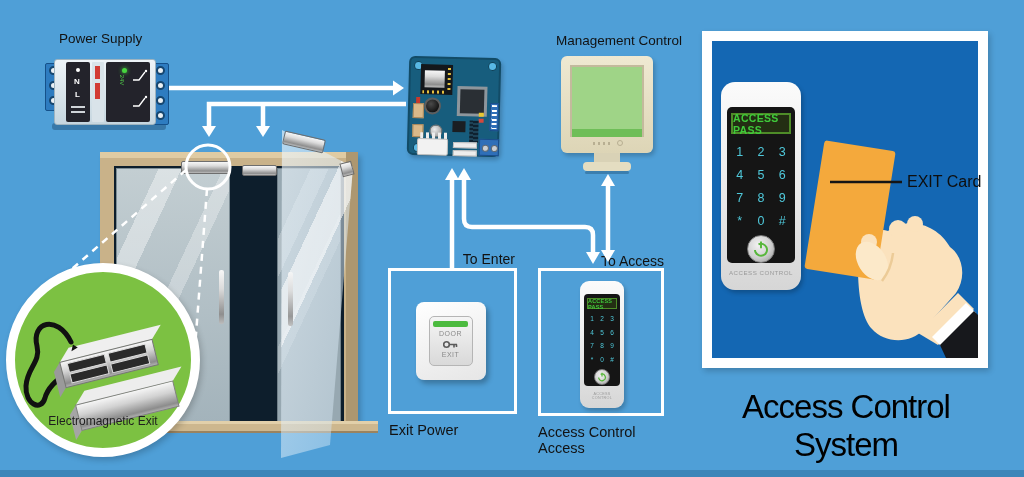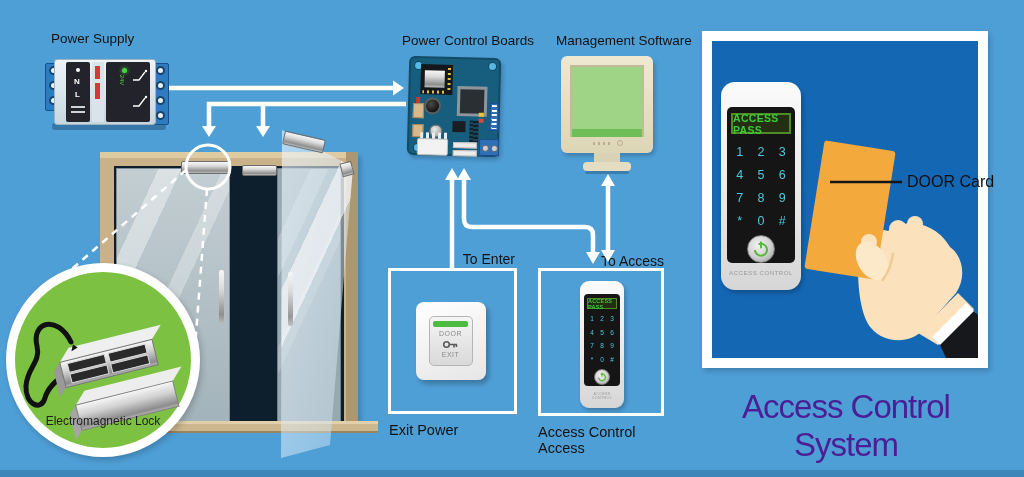--- a/index.html
+++ b/index.html
@@ -21,21 +21,21 @@
   .hole{position:absolute;width:9px;height:9px;border-radius:50%;background:#58B8E4;border:1px solid #0F4158}
   .screw{position:absolute;width:9px;height:9px;border-radius:50%;background:#EAF0F4;border:2px solid #16466F}
 </style>
 </head>
 <body>
 
 <div class="stage">
 
   <div class="abs" style="left:0;top:470px;width:1024px;height:7px;background:#3D86B9"></div>
 
-  <div class="lbl" style="left:51px;top:31px">Power Supply</div>
+  <div class="lbl" style="left:59px;top:31px">Power Supply</div>
   <div class="abs" style="left:40px;top:55px;width:135px;height:78px">
     <div class="abs" style="left:12px;top:68px;width:114px;height:7px;background:rgba(13,49,79,.35);border-radius:3px"></div>
     <div class="abs" style="left:5px;top:8px;width:17px;height:48px;background:#2E7CC0;border:1px solid #15518A;border-radius:2px"></div>
     <div class="screw" style="left:9px;top:11px"></div>
     <div class="screw" style="left:9px;top:26px"></div>
     <div class="screw" style="left:9px;top:41px"></div>
     <div class="abs" style="left:112px;top:8px;width:17px;height:62px;background:#2E7CC0;border:1px solid #15518A;border-radius:2px"></div>
     <div class="screw" style="left:116px;top:11px"></div>
     <div class="screw" style="left:116px;top:26px"></div>
     <div class="screw" style="left:116px;top:41px"></div>
@@ -57,21 +57,20 @@
       <div class="abs" style="left:11px;top:15px;font-size:6px;color:#52D14A;transform:rotate(90deg);transform-origin:center">24V</div>
       <svg class="abs" style="left:26px;top:6px" width="16" height="50" viewBox="0 0 16 50">
         <path d="M1 12 L7 12 L13 4" stroke="#fff" stroke-width="1.3" fill="none"></path>
           <circle cx="14" cy="3" r="1.2" fill="#fff"></circle>
         <path d="M1 38 L7 38 L13 30" stroke="#fff" stroke-width="1.3" fill="none"></path>
           <circle cx="14" cy="29" r="1.2" fill="#fff"></circle>
       </svg>
     </div>
   </div>
 
-  <div class="lbl" style="left:402px;top:33px">Power Control Boards</div>
   <div class="abs" style="left:408px;top:57px;width:92px;height:99px;background:#175D7D;border:2px solid #124B66;border-radius:6px;transform:rotate(1.5deg);box-shadow:2px 3px 4px rgba(0,0,0,.22)">
     <div class="hole" style="left:3px;top:3px"></div>
     <div class="hole" style="left:77px;top:2px"></div>
     <div class="hole" style="left:4px;top:85px"></div>
     <div class="hole" style="left:78px;top:84px"></div>
     <div class="abs" style="left:10px;top:6px;width:32px;height:30px;background:#14171B">
       <div class="metal abs" style="left:4px;top:6px;width:20px;height:17px"></div>
       <div class="abs" style="left:27px;top:3px;width:3px;height:24px;background:repeating-linear-gradient(180deg,#E5C241 0 2px,transparent 2px 5px)"></div>
       <div class="abs" style="left:2px;top:26px;width:24px;height:3px;background:repeating-linear-gradient(90deg,#E5C241 0 2px,transparent 2px 5px)"></div>
     </div>
@@ -93,21 +92,21 @@
     <div class="abs" style="left:11px;top:74px;width:27px;height:7px;background:repeating-linear-gradient(90deg,#EDEDED 0 3px,transparent 3px 6px)"></div>
     <div class="abs" style="left:8px;top:80px;width:31px;height:17px;background:#F2F2F2;border:1px solid #BFBFBF;border-radius:2px"></div>
     <div class="abs" style="left:44px;top:83px;width:24px;height:6px;background:#EDEDED;border:1px solid #BFBFBF"></div>
     <div class="abs" style="left:44px;top:91px;width:24px;height:6px;background:#EDEDED;border:1px solid #BFBFBF"></div>
     <div class="abs" style="left:70px;top:79px;width:20px;height:17px;background:#2F6FB8;border:1px solid #1A4C87">
       <div class="abs" style="left:2px;top:5px;width:7px;height:7px;border-radius:50%;background:#C9CED2;border:1px solid #5F6B75"></div>
       <div class="abs" style="left:11px;top:5px;width:7px;height:7px;border-radius:50%;background:#C9CED2;border:1px solid #5F6B75"></div>
     </div>
   </div>
 
-  <div class="lbl" style="left:556px;top:33px">Management Software</div>
+  <div class="lbl" style="left:556px;top:33px">Management Control</div>
   <div class="abs" style="left:561px;top:56px;width:92px;height:118px">
     <div class="abs" style="left:0;top:0;width:92px;height:97px;border-radius:6px;background:linear-gradient(180deg,#EFE9D2 0%,#DDD5B6 100%);box-shadow:2px 3px 4px rgba(0,0,0,.2)"></div>
     <div class="abs" style="left:9px;top:9px;width:74px;height:72px;background:#9FD487;border:2px solid #C3BA9C">
       <div class="abs" style="left:0;top:62px;width:70px;height:8px;background:#6FBE58"></div>
     </div>
     <div class="abs" style="left:32px;top:86px;width:20px;height:3px;background:repeating-linear-gradient(90deg,#B8AF92 0 2px,transparent 2px 5px)"></div>
     <div class="abs" style="left:56px;top:84px;width:6px;height:6px;border-radius:50%;border:1px solid #B8AF92"></div>
     <div class="abs" style="left:33px;top:97px;width:26px;height:10px;background:#D9D2B6"></div>
     <div class="abs" style="left:22px;top:106px;width:48px;height:9px;border-radius:4px;background:#E4DDC1"></div>
     <div class="abs" style="left:24px;top:115px;width:44px;height:3px;border-radius:2px;background:rgba(13,49,79,.3)"></div>
@@ -162,21 +161,21 @@
         <rect x="94" y="92" width="38" height="9" fill="#2A2A2A" stroke="#DDD" stroke-width="1"></rect>
         <path d="M62 64 l4 4 l-7 2 z" fill="#111"></path>
       </g>
 
       <g transform="rotate(-14 115 132)">
         <polygon points="62,120 162,120 174,108 74,108" fill="#EDEDED"></polygon>
         <polygon points="62,120 62,146 54,154 54,128" fill="#A5A5A5"></polygon>
         <rect x="62" y="120" width="100" height="26" fill="url(#met)" stroke="#808080" stroke-width="1"></rect>
       </g>
     </svg>
-    <div style="position:absolute;left:0;top:142px;width:176px;text-align:center;font-size:12px;color:#1E1E1E">Electromagnetic Lock</div>
+    <div style="position:absolute;left:0;top:142px;width:176px;text-align:center;font-size:12px;color:#1E1E1E">Electromagnetic Exit</div>
   </div>
 
   <div class="whitebox" style="left:388px;top:268px;width:129px;height:146px"></div>
   <div class="lbl" style="left:457px;top:251px;width:58px;text-align:right;font-size:14px">To Enter</div>
   <div class="lbl" style="left:389px;top:422px;font-size:14.5px">Exit Power</div>
   <div class="abs" style="left:416px;top:302px;width:70px;height:78px;border-radius:8px;background:linear-gradient(160deg,#FFFFFF 0%,#E6E6E6 100%);box-shadow:3px 4px 5px rgba(0,0,0,.25)">
     <div class="abs" style="left:13px;top:14px;width:44px;height:50px;border-radius:5px;background:linear-gradient(180deg,#F5F5F5 0%,#D9D9D9 100%);border:1.5px solid #B5B5B5">
       <div class="abs" style="left:3px;top:4px;width:35px;height:6px;border-radius:2px;background:#4CBB3F"></div>
       <div style="position:absolute;left:0;top:13px;width:41px;text-align:center;font-size:7px;color:#8A8A8A;letter-spacing:.5px">DOOR</div>
       <svg width="16" height="9" viewBox="0 0 16 9" style="position:absolute;left:13px;top:23px">
@@ -232,21 +231,21 @@
     <circle cx="203" cy="183" r="8" fill="#FBE2BD"></circle>
     <circle cx="157" cy="201" r="8" fill="#FBE2BD"></circle>
     <ellipse cx="160" cy="220" rx="14" ry="21" fill="#FCE9C9" transform="rotate(-32 160 220)"></ellipse>
     <path d="M170,240 C176,232 180,222 181,212" stroke="#ECCB97" stroke-width="2.5" fill="none"></path>
 
     <polygon points="220,296 254,262 264,272 230,306" fill="#FFFFFF"></polygon>
     <polygon points="228,304 262,270 266,274 266,317 234,317" fill="#17181C"></polygon>
 
     <line x1="118" y1="141" x2="190" y2="141" stroke="#151515" stroke-width="2.5"></line>
   </svg>
-  <div class="lbl" style="left:907px;top:173px;font-size:16px;color:#0E0E0E">DOOR Card</div>
+  <div class="lbl" style="left:907px;top:173px;font-size:16px;color:#0E0E0E">EXIT Card</div>
 
   <div class="readerbody" style="left:721px;top:82px;width:80px;height:208px;border-radius:14px">
     <div class="readerpanel" style="left:6px;top:25px;width:68px;height:156px"></div>
     <div class="display" style="left:10px;top:31px;width:60px;height:21px;font-size:10.5px;letter-spacing:.3px">ACCESS PASS</div>
     <div class="keys" style="position:absolute;left:8px;top:58px;width:64px;height:92px;font-size:12.5px">
       <span>1</span>
         <span>2</span>
         <span>3</span>
       <span>4</span>
         <span>5</span>
@@ -260,21 +259,21 @@
     </div>
     <div class="pwrbtn" style="left:26px;top:153px;width:28px;height:28px">
       <svg width="18" height="18" viewBox="0 0 24 24">
           <circle cx="12" cy="13" r="8" stroke="#58B73C" stroke-width="2.6" fill="none" stroke-dasharray="40 11" transform="rotate(-115 12 13)"></circle>
           <line x1="12" y1="2" x2="12" y2="11" stroke="#58B73C" stroke-width="2.6"></line>
         </svg>
     </div>
     <div class="brand" style="left:0;top:187px;width:80px;font-size:6.5px;transform:scale(.95)">ACCESS CONTROL</div>
   </div>
 
-  <div style="position:absolute;left:694px;top:388px;width:304px;text-align:center;font-size:33px;letter-spacing:-1px;color:#4c1d95">Access Control System</div>
+  <div style="position:absolute;left:694px;top:388px;width:304px;text-align:center;font-size:33px;letter-spacing:-1px;color:#000000">Access Control System</div>
 
   <svg class="abs" style="left:0;top:0;pointer-events:none" width="1024" height="477" viewBox="0 0 1024 477">
     <g stroke="#FFFFFF" stroke-width="4.5" fill="none">
       <path d="M169 88 L393 88"></path>
       <path d="M406 104 L209 104 L209 126 M263 104 L263 126"></path>
       <path d="M452 268 L452 180"></path>
       <path d="M464 180 L464 219 Q464 227 472 227 L585 227 Q593 227 593 235 L593 252"></path>
       <path d="M608 186 L608 250"></path>
     </g>
     <g fill="#FFFFFF">

